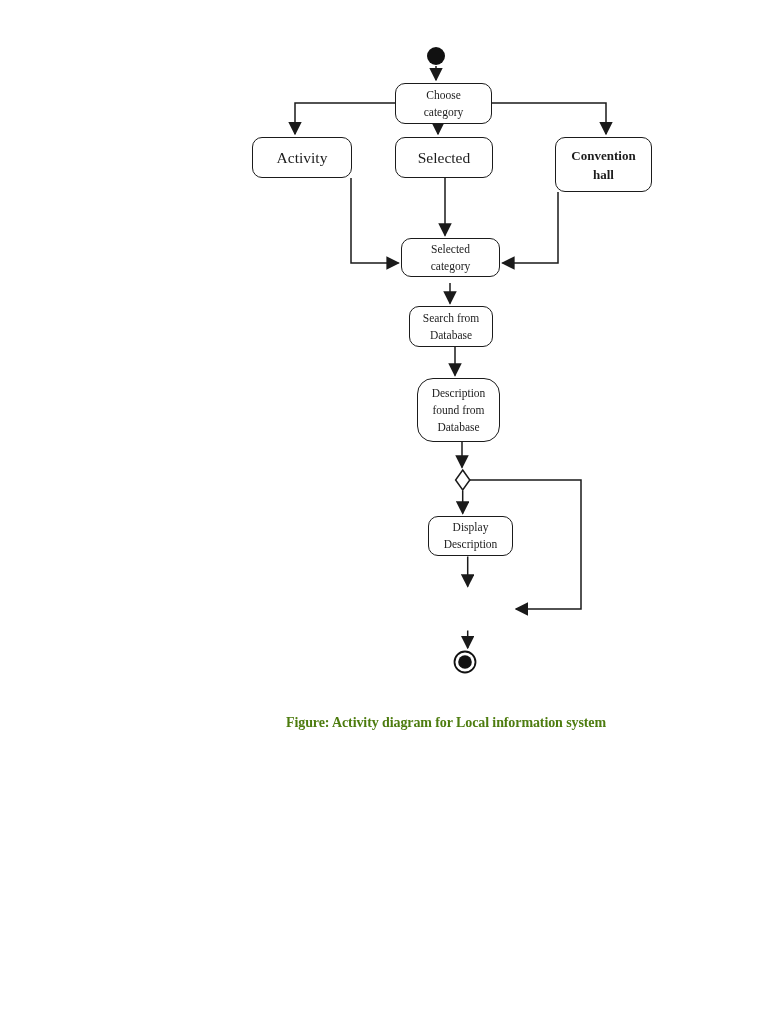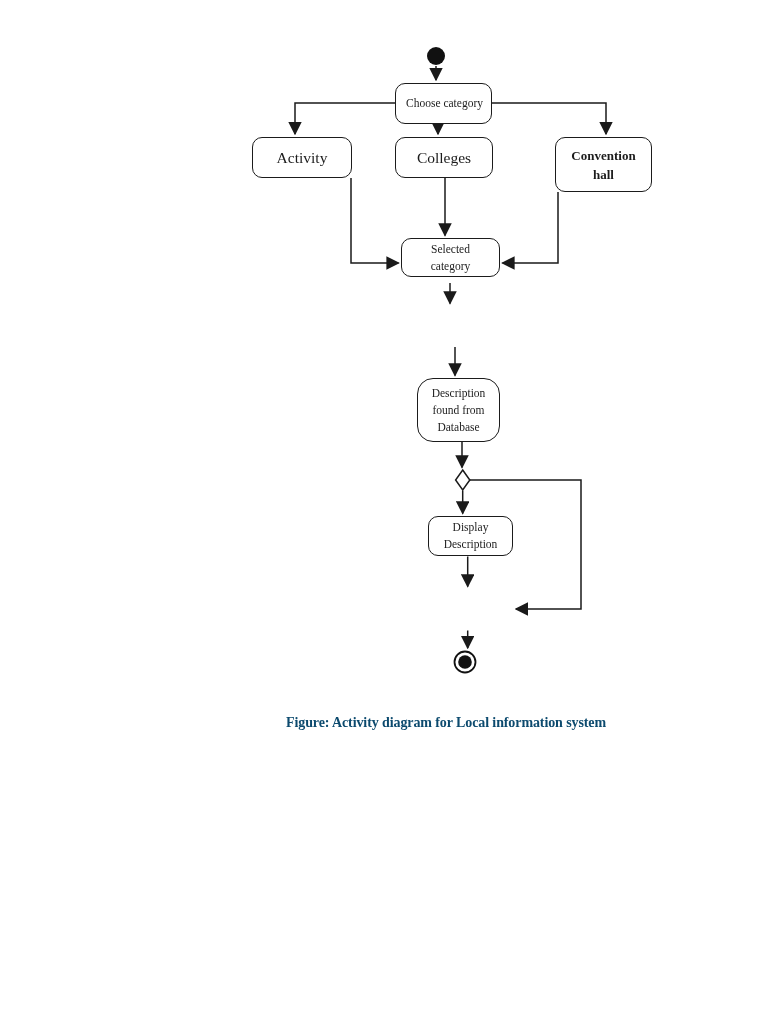--- a/index.html
+++ b/index.html
@@ -21,39 +21,39 @@
     border:1.5px solid #1b1b1b;
     border-radius:10px;
     display:flex;
     align-items:center;
     justify-content:center;
     text-align:center;
     font-size:11.5px;
     line-height:17px;
     color:#1c1c1c;
   }
-  .node-choose-category   {left:395px;top:83px; width:97px;height:41px;padding:0 8px;justify-content:flex-end;}
+  .node-choose-category   {left:395px;top:83px; width:97px;height:41px;padding:0 16px;justify-content:flex-end;}
   .node-hospitals         {left:252px;top:137px;width:100px;height:41px;font-size:15.5px;}
   .node-colleges          {left:395px;top:137px;width:98px;height:41px;font-size:15.5px;}
   .node-convention-hall   {left:555px;top:137px;width:97px;height:55px;padding:0 8px;
                            font-family:Liberation Serif, serif;font-weight:bold;
                            font-size:13px;line-height:19px;}
   .node-selected-category {left:401px;top:238px;width:99px;height:39px;padding:0 10px;}
   .node-search-database   {left:409px;top:306px;width:84px;height:41px;padding:0 4px;}
   .node-description-found {left:417px;top:378px;width:83px;height:64px;padding:0 5px;border-radius:16px;}
   .node-display-description{left:428px;top:516px;width:85px;height:40px;padding:0 10px;}
   .node-display-status    {left:428px;top:589px;width:85px;height:41px;padding:0 14px;}
   .caption{
     position:absolute;
     left:286px;top:715px;
     font-weight:bold;
     font-size:14px;
     letter-spacing:-0.1px;
     white-space:nowrap;
-    color:#0c4a6e;
+    color:#4d7c0f;
   }
 </style>
 </head>
 <body>
 
 <div class="page">
 
   <svg class="connector-layer" width="768" height="1024" viewBox="0 0 768 1024" xmlns="http://www.w3.org/2000/svg">
     <defs>
       <marker id="arrow" viewBox="0 0 10 10" refX="9" refY="5" markerWidth="9" markerHeight="9" orient="auto-start-reverse">
@@ -102,31 +102,34 @@
 
   <div class="node node-choose-category">
     <span>Choose category</span>
   </div>
 
   <div class="node node-hospitals">
     <span>Activity</span>
   </div>
 
   <div class="node node-colleges">
-    <span>Colleges</span>
+    <span>Selected</span>
   </div>
 
   <div class="node node-convention-hall">
     <span>Convention hall</span>
   </div>
 
   <div class="node node-selected-category">
     <span>Selected category</span>
   </div>
 
+  <div class="node node-search-database">
+    <span>Search from Database</span>
+  </div>
 
   <div class="node node-description-found">
     <span>Description found from Database</span>
   </div>
 
   <div class="node node-display-description">
     <span>Display Description</span>
   </div>
 
 

